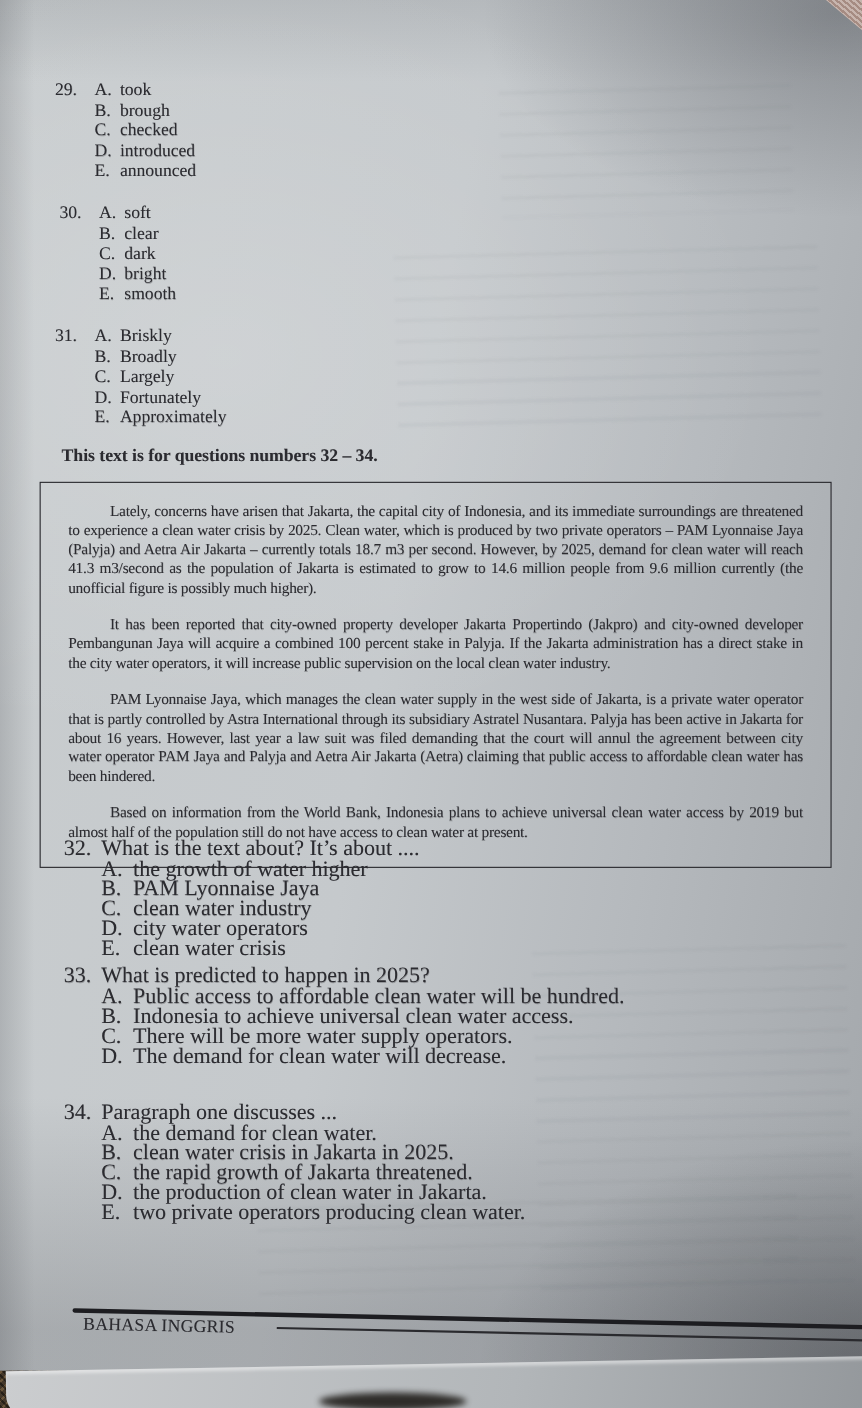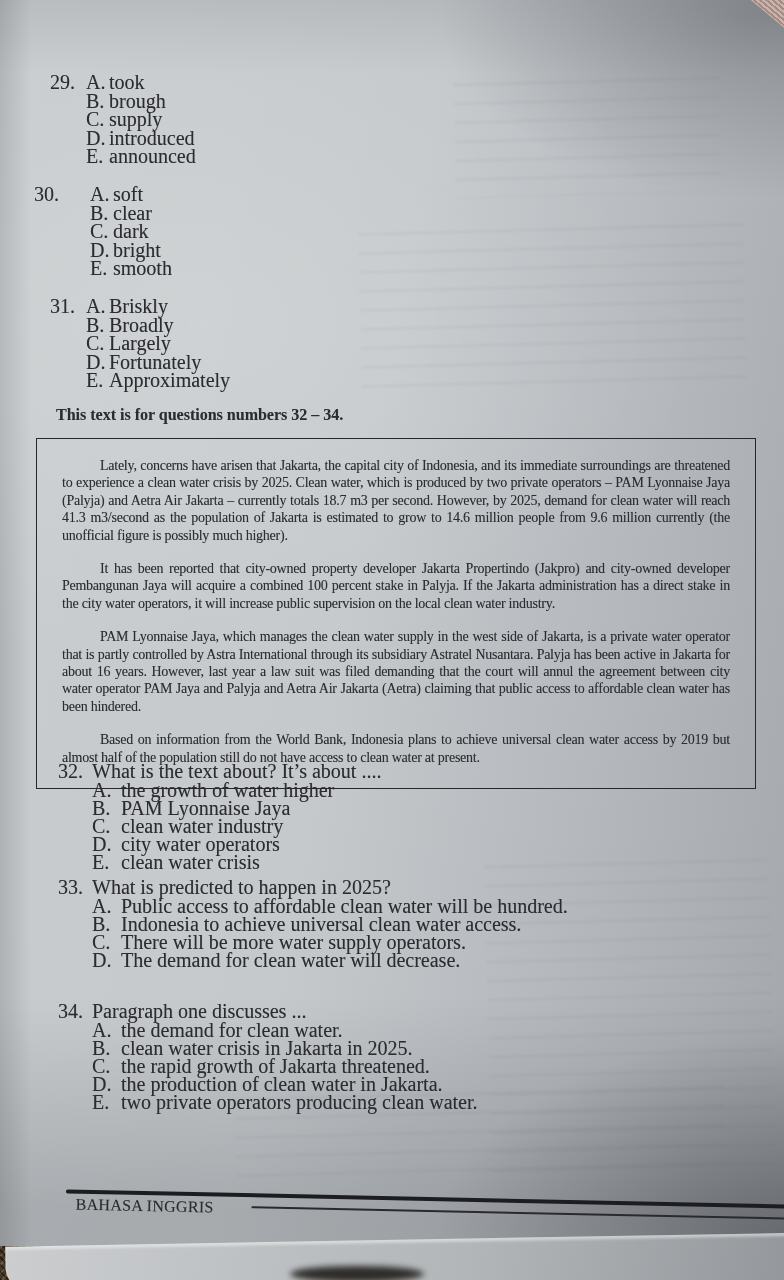--- a/index.html
+++ b/index.html
@@ -58,21 +58,21 @@
     opacity:.55;
   }
   .g1{left:455px;top:80px;width:265px;height:115px;}
   .g2{left:360px;top:228px;width:385px;height:165px;}
   .g3{left:488px;top:862px;width:285px;height:320px;}
   .g4{left:235px;top:1092px;width:490px;height:92px;}
 
   .content{position:absolute;inset:0;color:#2b2b30;text-shadow:0.3px 0.3px 0.5px rgba(43,43,48,0.30);}
 
   
-  .qblock{position:absolute;display:grid;grid-template-columns:36px 1fr;font-size:20px;}
+  .qblock{position:absolute;display:grid;grid-template-columns:36px 1fr;font-size:16px;}
   .qblock .opts{grid-column:2;}
   .opt{line-height:18.6px;white-space:nowrap;}
   .letter{display:inline-block;width:23px;}
   .qnum{grid-column:1;line-height:18.6px;}
 
   
   .intro{position:absolute;left:56px;top:406px;font-weight:bold;font-size:16px;}
 
   
   .passage-box{
@@ -112,27 +112,27 @@
 <div class="ghost g3"></div>
 <div class="ghost g4"></div>
 
 <div class="content">
 
   <div class="qblock" style="left:50px;top:73px;">
     <div class="qnum">29.</div>
     <div class="opts">
       <div class="opt"><span class="letter">A.</span><span class="otext">took</span></div>
       <div class="opt"><span class="letter">B.</span><span class="otext">brough</span></div>
-      <div class="opt"><span class="letter">C.</span><span class="otext">supply</span></div>
+      <div class="opt"><span class="letter">C.</span><span class="otext">checked</span></div>
       <div class="opt"><span class="letter">D.</span><span class="otext">introduced</span></div>
       <div class="opt"><span class="letter">E.</span><span class="otext">announced</span></div>
     </div>
   </div>
 
-  <div class="qblock" style="left:34px;top:185px;gap:20px;">
+  <div class="qblock" style="left:54px;top:185px;">
     <div class="qnum">30.</div>
     <div class="opts">
       <div class="opt"><span class="letter">A.</span><span class="otext">soft</span></div>
       <div class="opt"><span class="letter">B.</span><span class="otext">clear</span></div>
       <div class="opt"><span class="letter">C.</span><span class="otext">dark</span></div>
       <div class="opt"><span class="letter">D.</span><span class="otext">bright</span></div>
       <div class="opt"><span class="letter">E.</span><span class="otext">smooth</span></div>
     </div>
   </div>
 

